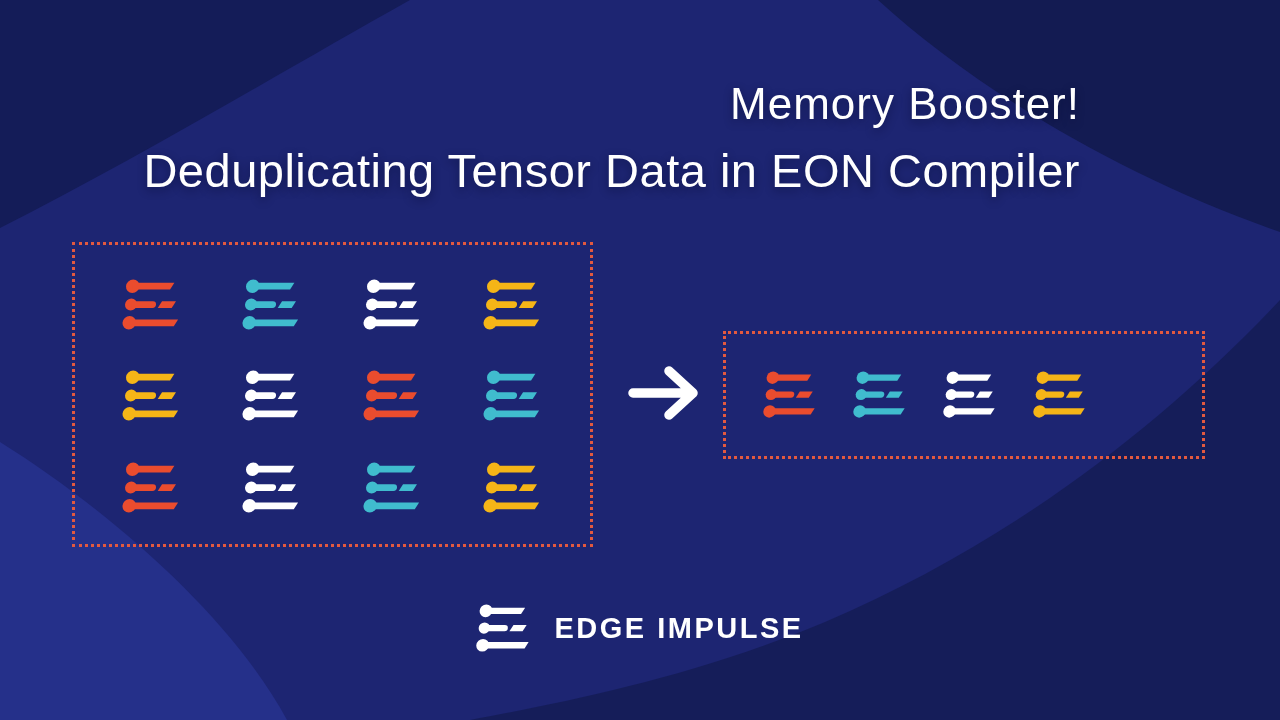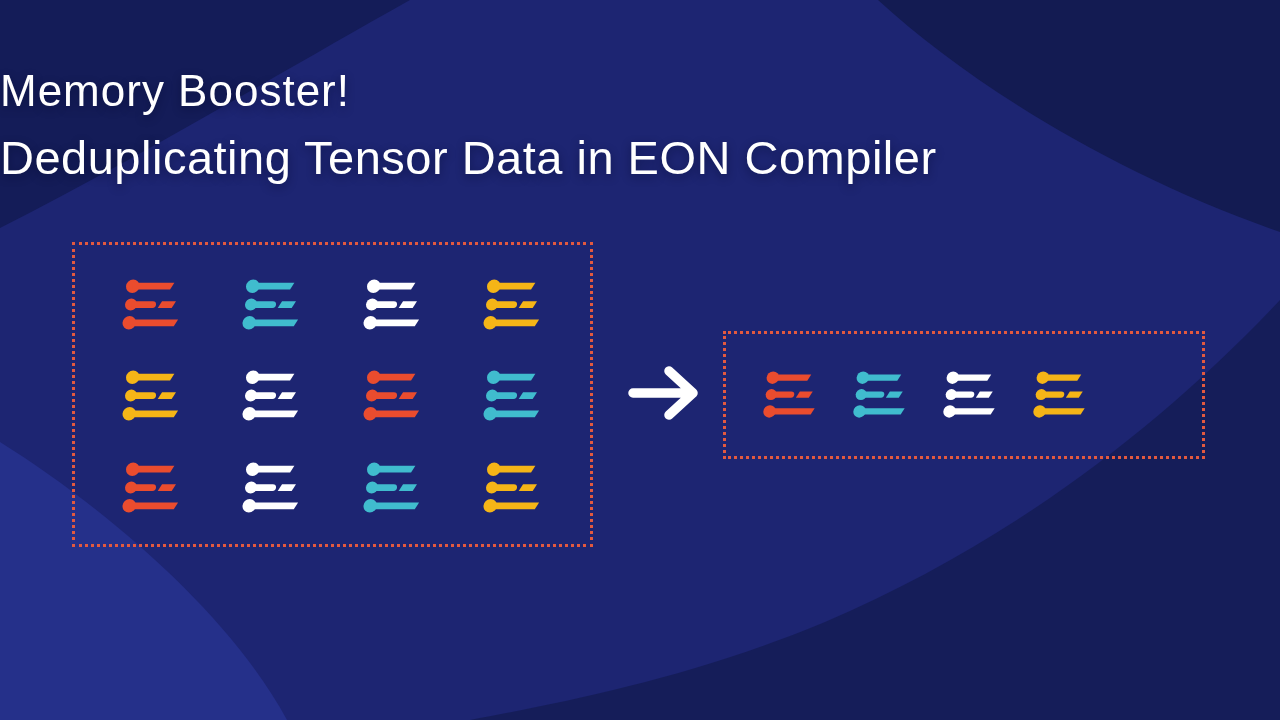--- a/index.html
+++ b/index.html
@@ -3,21 +3,21 @@
 <meta charset="utf-8">
 <style>
   html,body{margin:0;padding:0;}
   body{
     width:1280px;height:720px;overflow:hidden;position:relative;
     background:var(--background,#1D2572);
     font-family:"Liberation Sans", sans-serif;
   }
   .stage{position:absolute;inset:0;width:1280px;height:720px;}
   .bg{position:absolute;inset:0;z-index:0;}
-  .titles{position:absolute;left:0;top:0;width:1080px;text-align:left;z-index:2;}
+  .titles{position:absolute;left:0;top:13px;width:1080px;text-align:right;z-index:2;}
   .title-line1{
     margin-top:66px;
     font-size:44px;font-weight:400;letter-spacing:1px;color:#fff;
     text-shadow:0 3px 10px rgba(4,8,40,.45);
   }
   .title-line2{
     margin-top:14px;
     font-size:47px;font-weight:400;letter-spacing:.5px;color:#fff;
     text-shadow:0 3px 10px rgba(4,8,40,.45);
   }
@@ -247,14 +247,28 @@
             <path d="M8 4h43l-4 7H8z"></path>
             <circle cx="7.5" cy="26.5" r="6.2"></circle>
             <rect x="7.5" y="23" width="26" height="7" rx="3.5"></rect>
             <path d="M39.5 23h14.5l-4 7H35.5z"></path>
             <circle cx="7" cy="45.5" r="7"></circle>
             <path d="M7 42h50.5l-4 7H7z"></path>
           </g>
         </svg></span>
     </div>
 
+  <div class="logo">
+    <span class="tensor"><svg width="58" height="49" viewBox="0 0 64 54" aria-hidden="true">
+          <g transform="translate(3.5,0) skewX(-4)" fill="#FFFFFF">
+            <circle cx="8" cy="7.5" r="7"></circle>
+            <path d="M8 4h43l-4 7H8z"></path>
+            <circle cx="7.5" cy="26.5" r="6.2"></circle>
+            <rect x="7.5" y="23" width="26" height="7" rx="3.5"></rect>
+            <path d="M39.5 23h14.5l-4 7H35.5z"></path>
+            <circle cx="7" cy="45.5" r="7"></circle>
+            <path d="M7 42h50.5l-4 7H7z"></path>
+          </g>
+        </svg></span>
+    <span class="logo-text">EDGE IMPULSE</span>
+  </div>
 
 </div>
 
 </body></html>

